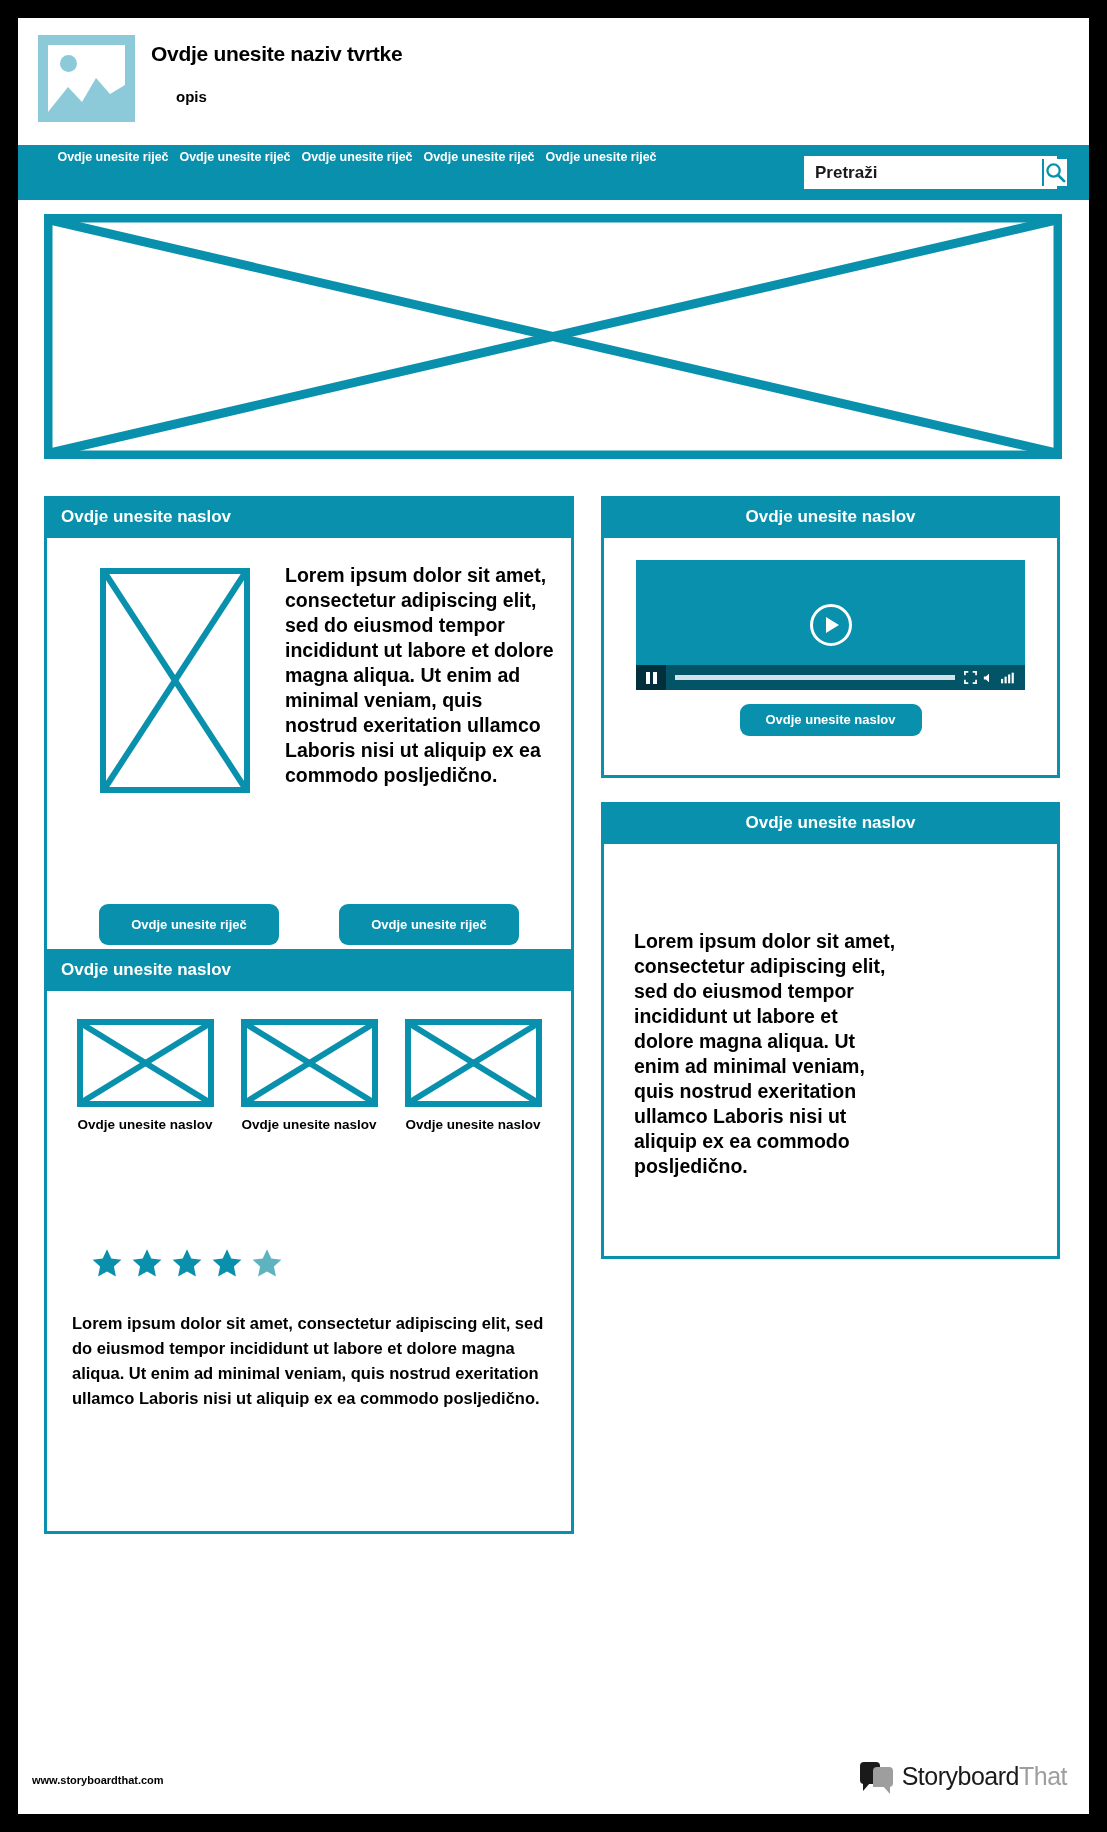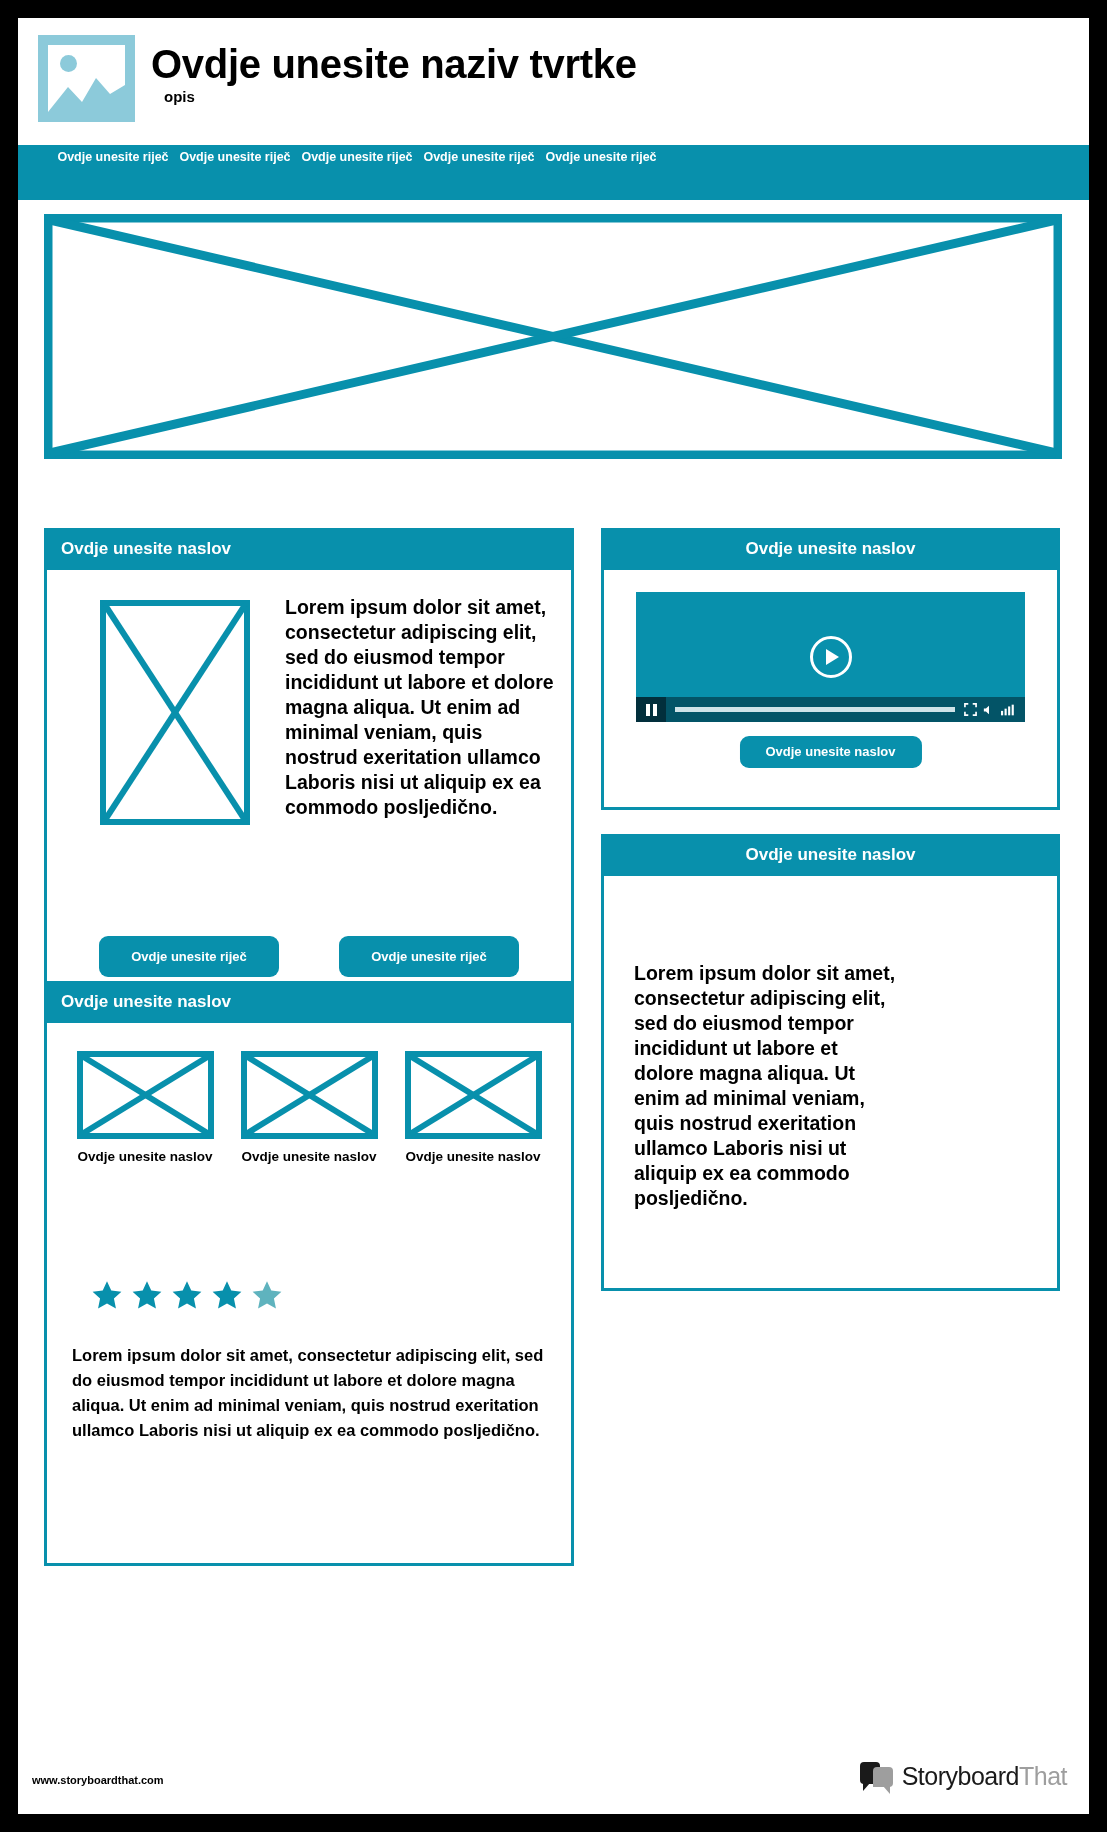--- a/index.html
+++ b/index.html
@@ -35,25 +35,25 @@
     overflow: hidden;
   }
   .logo-sun {
     position: absolute; left: 12px; top: 10px;
     width: 17px; height: 17px; border-radius: 50%;
     background: #8ccada;
   }
   .logo-mtn { position: absolute; left: 0; bottom: 0; width: 100%; height: 40px; }
   .header-title {
     position: absolute; left: 133px; top: 24px;
-    font-size: 40px; font-weight: bold; color: #000000;
+    font-size: 21px; font-weight: bold; color: #000000;
     letter-spacing: -0.3px;
   }
   .header-sub {
-    position: absolute; left: 146px; top: 70px;
+    position: absolute; left: 158px; top: 70px;
     font-size: 15px; font-weight: bold; color: #000000;
   }
 
   
   .nav {
     position: absolute; left: 0; top: 127px;
     width: 100%; height: 55px;
     background: #0890ac;
     overflow: hidden;
   }
@@ -101,21 +101,21 @@
   
   .hero {
     position: absolute; left: 26px; top: 196px;
     width: 1018px; height: 245px;
   }
   
   .ph { position: relative; }
   .ph svg { display: block; width: 100%; height: 100%; }
 
   
-  .card { position: absolute; background: #0c4a6e; margin-top: 32px; }
+  .card { position: absolute; background: #0c4a6e; }
   .card-head {
     background: #0890ac;
     color: #ffffff;
     font-weight: bold;
     font-size: 17px;
     display: flex;
     align-items: center;
   }
   .card-head.left { padding-left: 17px; }
   .card-head.center { justify-content: center; }
@@ -285,20 +285,29 @@
     <div class="header-sub">opis</div>
   </div>
 
   <div class="nav">
     <div class="nav-items">
       <div class="nav-item">Ovdje unesite riječ</div>
       <div class="nav-item">Ovdje unesite riječ</div>
       <div class="nav-item">Ovdje unesite riječ</div>
       <div class="nav-item">Ovdje unesite riječ</div>
       <div class="nav-item">Ovdje unesite riječ</div>
+    </div>
+    <div class="search-wrap">
+      <input class="search-input" type="text" placeholder="Pretraži" style="">
+      <div class="search-btn">
+        <svg width="23" height="23" viewBox="0 0 24 24">
+          <circle cx="10" cy="10" r="6.4" fill="none" stroke="#0890ac" stroke-width="2.4"></circle>
+          <line x1="14.6" y1="14.6" x2="21" y2="21" stroke="#0890ac" stroke-width="2.8" stroke-linecap="round"></line>
+        </svg>
+      </div>
     </div>
   </div>
 
   <div class="hero ph">
     <svg viewBox="0 0 1018 245" preserveAspectRatio="none">
       <rect x="4" y="4" width="1010" height="237" fill="none" stroke="#0890ac" stroke-width="9"></rect>
       <line x1="6" y1="6" x2="1012" y2="239" stroke="#0890ac" stroke-width="9"></line>
       <line x1="1012" y1="6" x2="6" y2="239" stroke="#0890ac" stroke-width="9"></line>
     </svg>
   </div>

